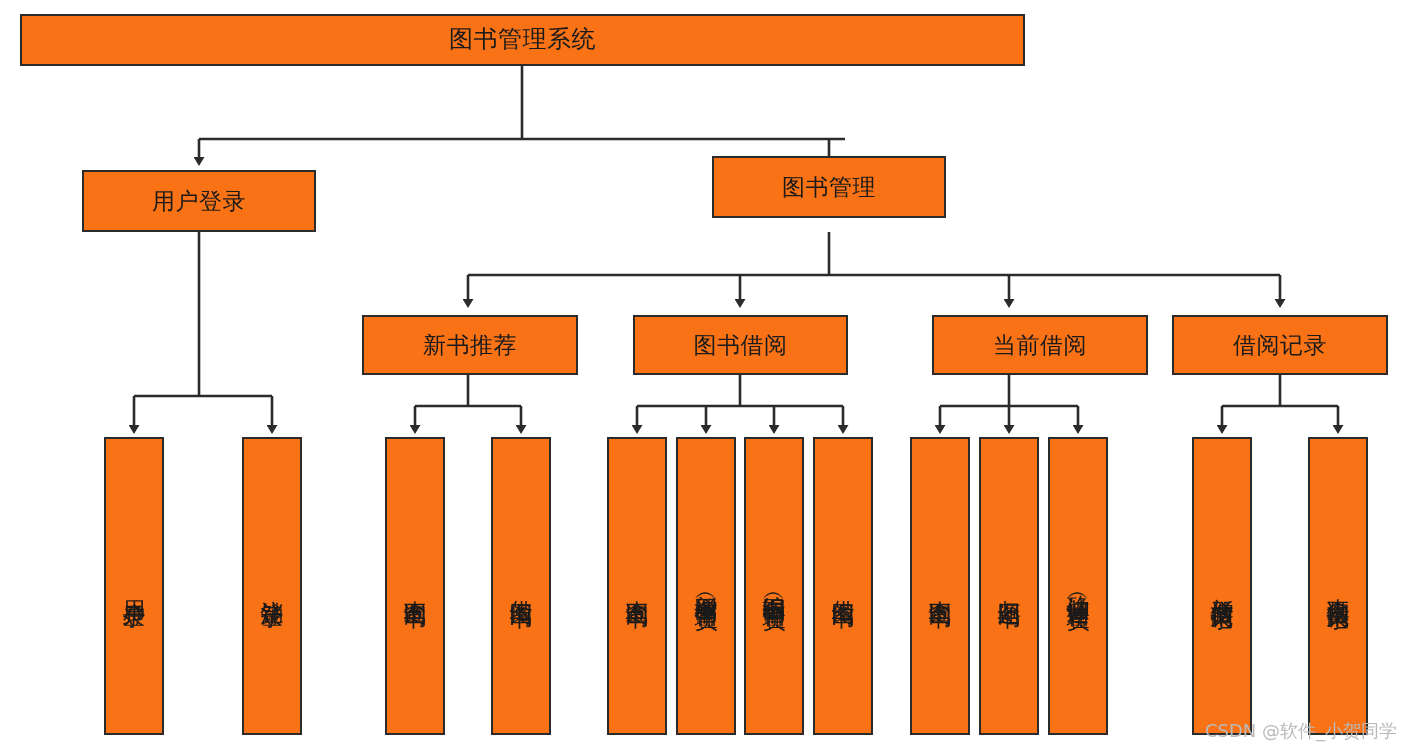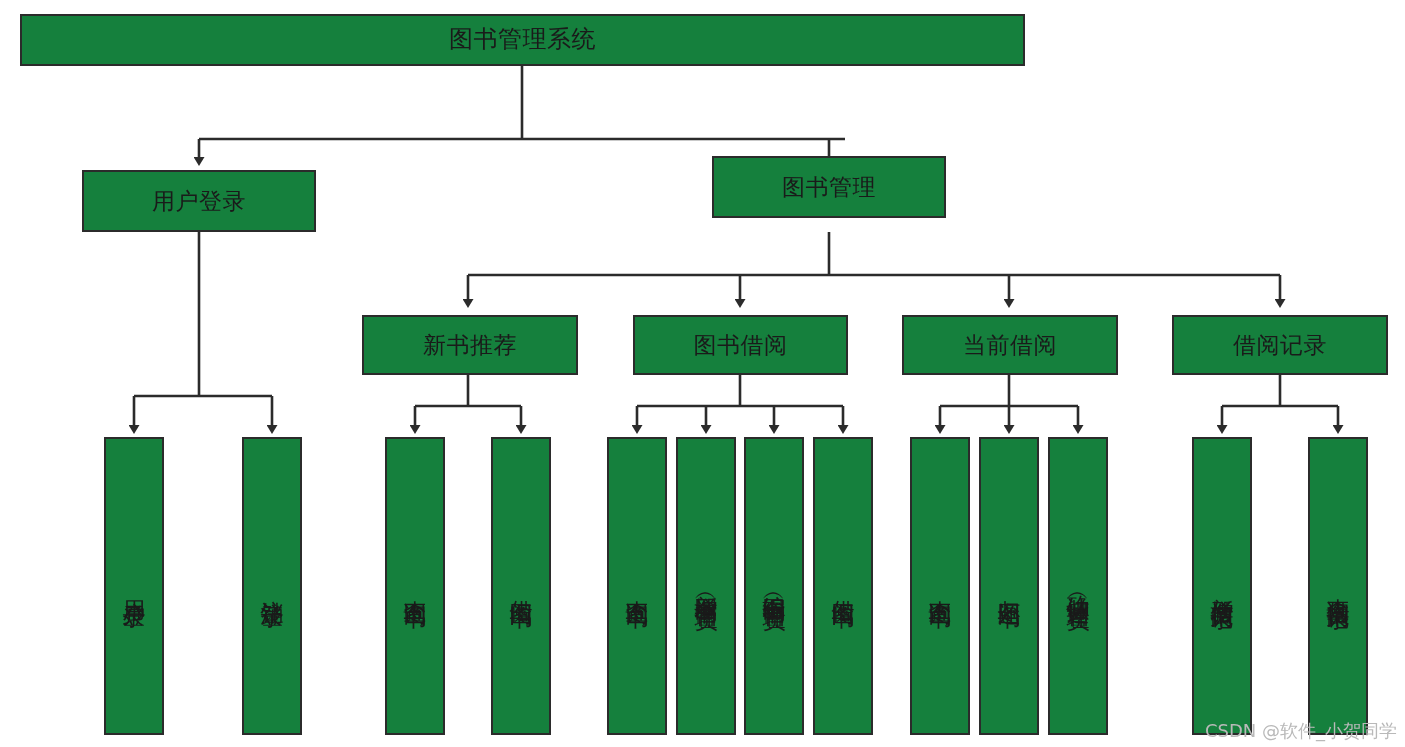--- a/index.html
+++ b/index.html
@@ -21,21 +21,21 @@
     position: absolute;
     left: 0;
     top: 0;
     width: 1405px;
     height: 747px;
   }
   .node {
     position: absolute;
     box-sizing: border-box;
     border: 2px solid #2b2b2b;
-    background: #15803d;
+    background: #f97316;
     display: flex;
     align-items: center;
     justify-content: center;
     color: #1a1a1a;
     z-index: 2;
   }
   .node .label {
     display: block;
     line-height: 1.22;
   }
@@ -145,21 +145,21 @@
   <div class="node h" style="left:712px; top:156px; width:234px; height:62px;">
     <span class="label">图书管理</span>
   </div>
 
   <div class="node h" style="left:362px; top:315px; width:216px; height:60px;justify-content:center;">
     <span class="label">新书推荐</span>
   </div>
   <div class="node h" style="left:633px; top:315px; width:215px; height:60px;">
     <span class="label">图书借阅</span>
   </div>
-  <div class="node h" style="left:902px; top:315px; width:216px; height:60px;">
+  <div class="node h" style="left:932px; top:315px; width:216px; height:60px;">
     <span class="label">当前借阅</span>
   </div>
   <div class="node h" style="left:1172px; top:315px; width:216px; height:60px;">
     <span class="label">借阅记录</span>
   </div>
 
   <div class="node v" style="left:104px; top:437px; width:60px; height:298px;">
     <span class="label">用户登录</span>
   </div>
   <div class="node v" style="left:242px; top:437px; width:60px; height:298px;">

